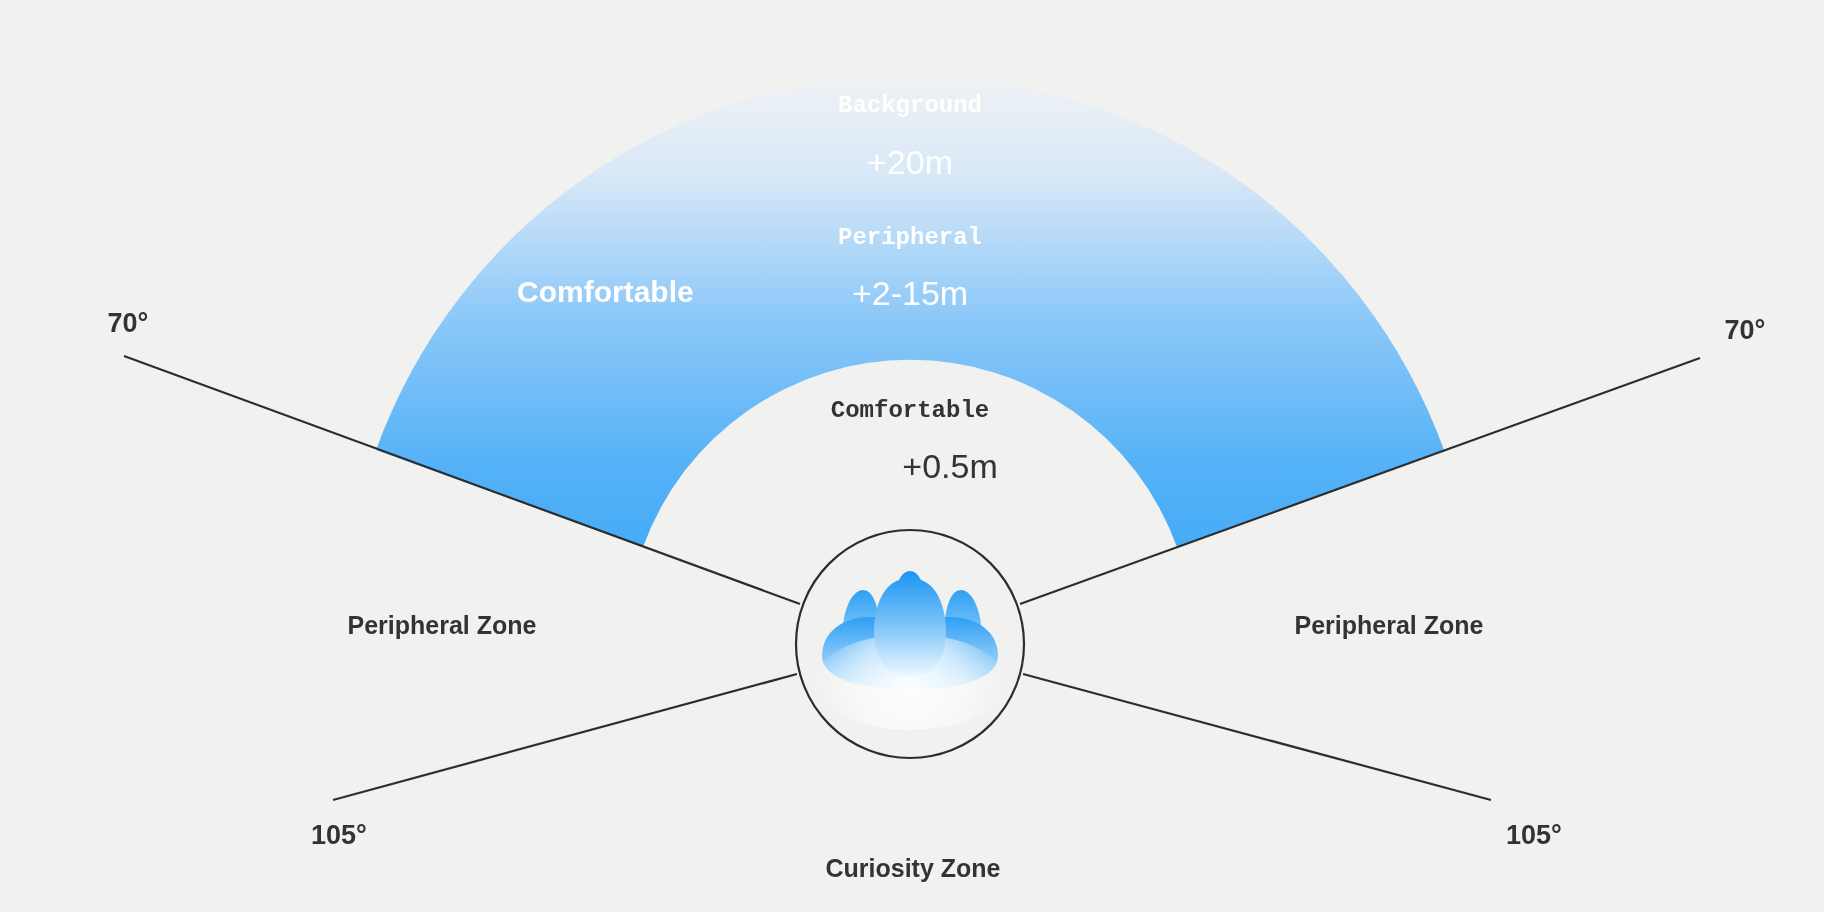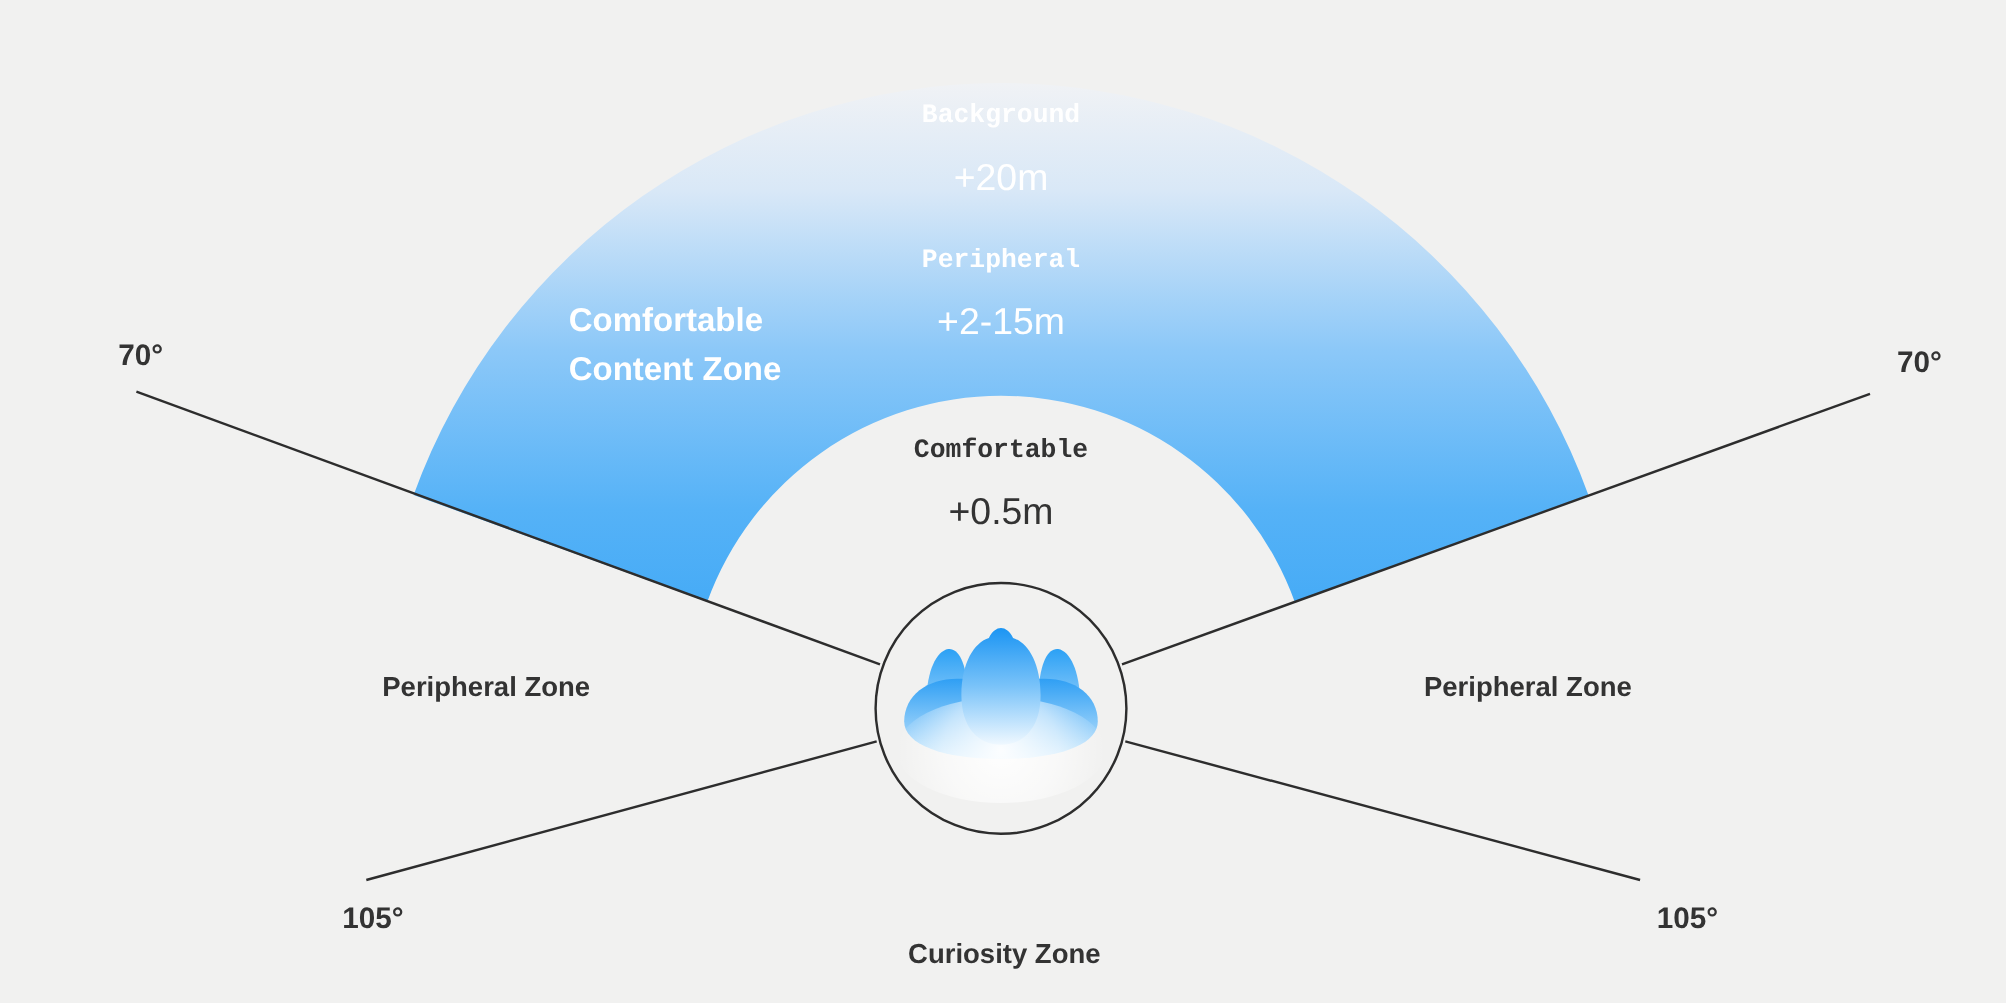--- a/index.html
+++ b/index.html
@@ -17,21 +17,21 @@
     background:var(--bg);
     font-family:"Liberation Sans","DejaVu Sans",sans-serif;
     overflow:hidden;
   }
   .stage{position:relative;width:1824px;height:912px;background:var(--bg);}
   .stage svg{position:absolute;inset:0;}
   .lbl{position:absolute;transform:translate(-50%,-50%);white-space:nowrap;}
   .ring-name{font-size:24px;font-weight:bold;color:var(--text-light);font-family:Liberation Mono, monospace;}
   .ring-dist{font-size:34px;color:var(--text-light);}
   .ring-name.dark{color:var(--text-dark);}
-  .ring-dist.dark{color:var(--text-dark);}
+  .ring-dist.dark{color:var(--text-dark);margin-left:40px;}
   .zone-big{font-size:25px;font-weight:bold;color:var(--text-dark);}
   .angle{font-size:27px;font-weight:bold;color:var(--text-dark);margin-left:24px;}
   .comfort{
     position:absolute;left:505px;top:270px;
     font-size:30px;font-weight:bold;color:var(--text-light);
     line-height:44px;white-space:nowrap;margin-left:12px;
   }
 </style>
 </head>
 <body>
@@ -86,21 +86,20 @@
   </svg>
 
   <div class="lbl ring-name" style="left:910px;top:105px;">Background</div>
   <div class="lbl ring-dist" style="left:910px;top:162px;">+20m</div>
 
   <div class="lbl ring-name" style="left:910px;top:237px;">Peripheral</div>
   <div class="lbl ring-dist" style="left:910px;top:293px;text-align:right;">+2-15m</div>
 
   <div class="comfort">
     <div>Comfortable</div>
-    <div>Content Zone</div>
   </div>
 
   <div class="lbl ring-name dark" style="left:910px;top:410px;">Comfortable</div>
   <div class="lbl ring-dist dark" style="left:910px;top:466px;">+0.5m</div>
 
   <div class="lbl angle" style="left:104px;top:323px;">70°</div>
   <div class="lbl angle" style="left:1721px;top:330px;">70°</div>
   <div class="lbl angle" style="left:315px;top:835px;">105°</div>
   <div class="lbl angle" style="left:1510px;top:835px;">105°</div>
 

